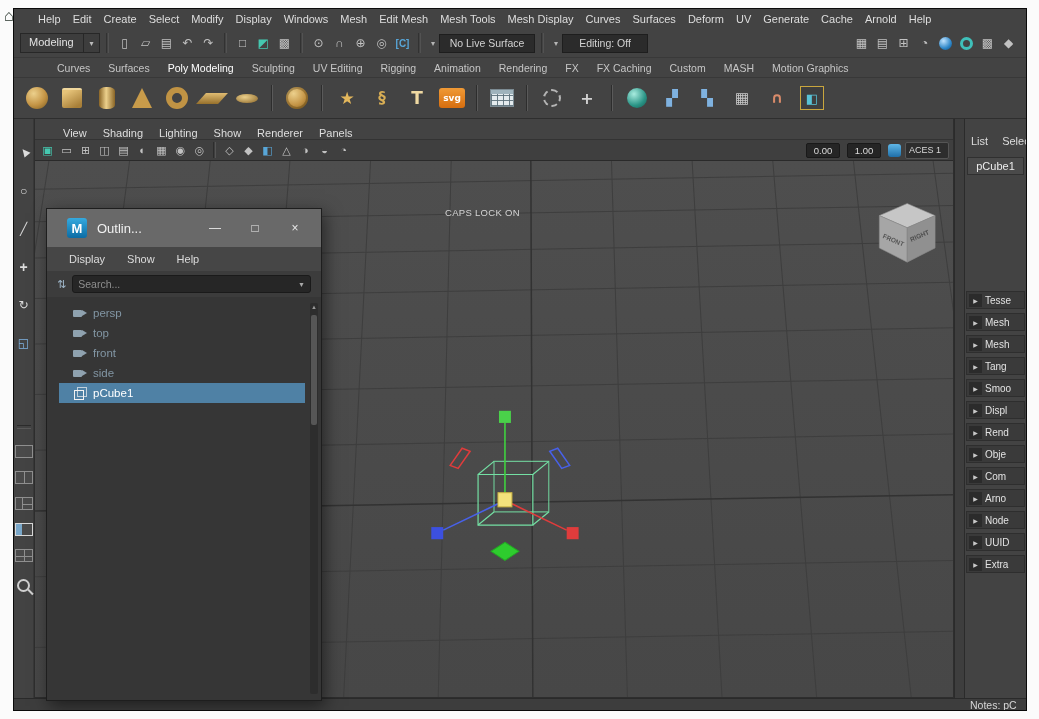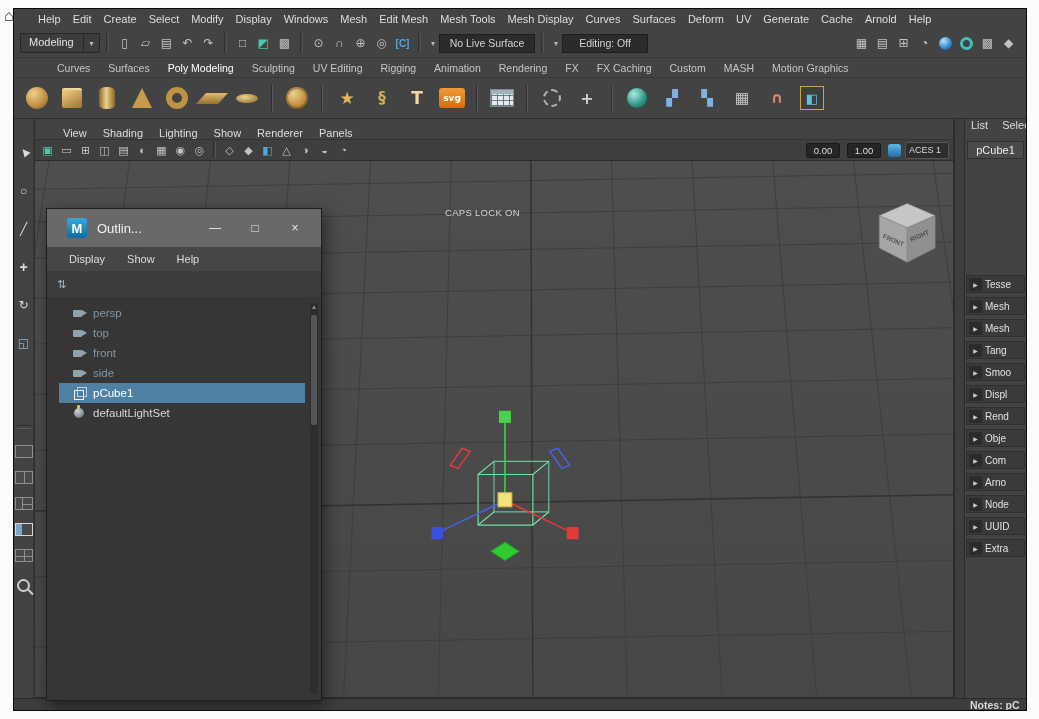--- a/index.html
+++ b/index.html
@@ -91,30 +91,30 @@
   .pfield{height:15px;min-width:34px;background:#252525;border:1px solid #191919;color:#dcdcdc;font-size:9.5px;display:flex;align-items:center;justify-content:center;border-radius:2px;margin:0 3px}
   .cm-badge{width:13px;height:13px;border-radius:3px;background:linear-gradient(#5fb7e8,#1f6fa8);margin:0 3px;flex:none}
   .aces{height:17px;width:44px;background:#2d2d2d;border:1px solid #555;color:#d8d8d8;font-size:9px;display:flex;align-items:center;padding:0 3px;overflow:hidden;white-space:nowrap;border-radius:2px;flex:none}
   .canvas{flex:1;position:relative;background:linear-gradient(#4e4e4e,#474747);overflow:hidden}
   .gridsvg{position:absolute;inset:0;width:100%;height:100%}
   .capslock{position:absolute;left:410px;top:46px;font-size:9.5px;font-weight:normal;color:#d4d4d4;letter-spacing:.3px}
 
   
   .ae-scroll{width:10px;background:#3e3e3e;border-left:1px solid #2b2b2b;flex:none}
   .right-panel{width:62px;background:#434343;border-left:1px solid #2b2b2b;display:flex;flex-direction:column;overflow:hidden;flex:none}
-  .ae-menus{display:flex;gap:14px;padding-left:6px;overflow:hidden}
+  .ae-menus{margin-top:16px;display:flex;gap:14px;padding-left:6px;overflow:hidden}
   .ae-menu{font-size:11px;color:#dcdcdc;white-space:nowrap}
   .ae-tab{margin:10px 2px 0;height:18px;background:#4a4a4a;border:1px solid #303030;color:#ececec;font-size:11px;display:flex;align-items:center;justify-content:center;overflow:hidden}
   .ae-sections{margin-top:116px;display:flex;flex-direction:column;gap:4px;padding:0 1px}
   .ae-section{height:18px;background:#3a3a3a;border:1px solid #2e2e2e;display:flex;align-items:center;overflow:hidden;flex:none}
   .ae-arrow{width:13px;height:13px;background:#2b2b2b;color:#c9c9c9;font-size:6px;display:flex;align-items:center;justify-content:center;margin:0 3px 0 2px;flex:none}
   .ae-label{font-size:10px;color:#e2e2e2;white-space:nowrap}
 
   .bottom-strip{height:12px;background:#3d3d3d;border-top:1px solid #2a2a2a;position:relative;flex:none}
-  .notes{position:absolute;right:0;top:0;height:100%;display:flex;align-items:center;font-size:10.5px;font-weight:bold;color:#d6d6d6;width:56px;overflow:hidden;white-space:nowrap}
+  .notes{position:absolute;right:0;top:0;height:100%;display:flex;align-items:center;font-size:10.5px;font-weight:normal;color:#d6d6d6;width:56px;overflow:hidden;white-space:nowrap}
 
   
   .outliner{position:absolute;left:32px;top:199px;width:276px;height:493px;background:#3c3c3c;border:1px solid #1e1e1e;box-shadow:3px 5px 16px rgba(0,0,0,.5);z-index:20;display:flex;flex-direction:column}
   .ol-title{height:38px;background:#696969;display:flex;align-items:center;padding:0 14px 0 20px;gap:10px;flex:none}
   .m-icon{width:20px;height:20px;border-radius:3px;background:linear-gradient(#35aadf,#0c6ca4);color:#fff;font-weight:bold;font-size:13px;display:flex;align-items:center;justify-content:center;flex:none}
   .ol-title-text{font-size:13px;color:#f0f0f0;flex:1;white-space:nowrap;overflow:hidden}
   .ol-btns{display:flex;gap:24px;padding-right:4px}
   .win-btn{width:16px;text-align:center;color:#e8e8e8;font-size:12px}
   .ol-menus{height:24px;background:#464646;display:flex;align-items:center;padding-left:22px;flex:none}
   .ol-menu{padding-right:22px;font-size:11px;color:#dcdcdc}
@@ -539,20 +539,24 @@
         </span>
     </div>
     <div class="ol-menus">
 
     <span class="ol-menu">Display</span>
         <span class="ol-menu">Show</span>
         <span class="ol-menu">Help</span>
       </div>
     <div class="ol-search">
       <span class="filter-icon">⇅</span>
+      <div class="search-box">
+        <span class="search-ph">Search...</span>
+        <span class="search-dd">▼</span>
+      </div>
     </div>
     <div class="ol-list">
       <span>
         
       
           <div class="ol-row muted">
             <span class="oi icon-camera"></span>
             <span class="ol-label">persp</span>
           </div>
         
@@ -569,24 +573,20 @@
           <div class="ol-row muted">
             <span class="oi icon-camera"></span>
             <span class="ol-label">side</span>
           </div>
         
           <div class="ol-row selected">
             <span class="oi icon-cube"></span>
             <span class="ol-label">pCube1</span>
           </div>
         
-          <div class="ol-row normal">
-            <span class="oi icon-set"></span>
-            <span class="ol-label">defaultLightSet</span>
-          </div>
         
         </span>
       <div class="ol-scrollbar">
         <span class="ol-scroll-up">▲</span>
       </div>
     </div>
   </div>
 
 </div>
 

